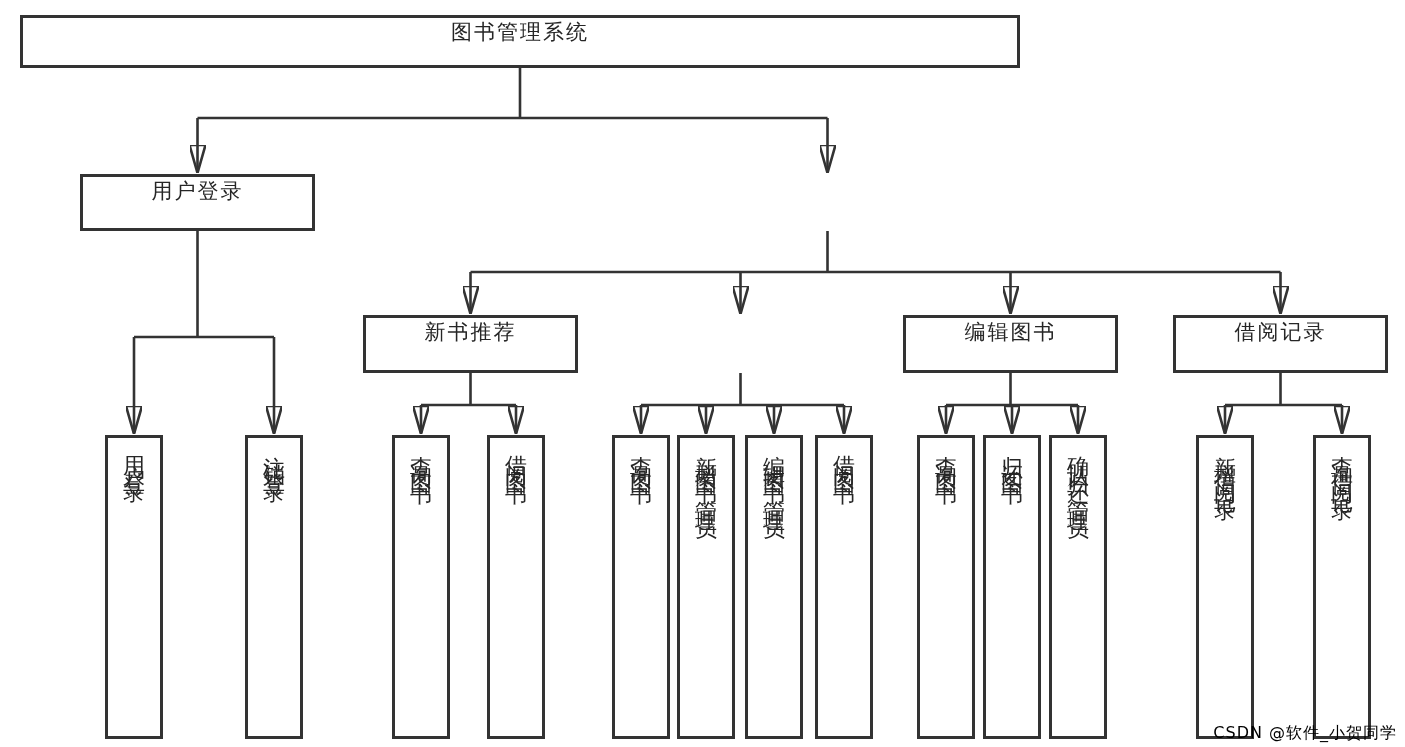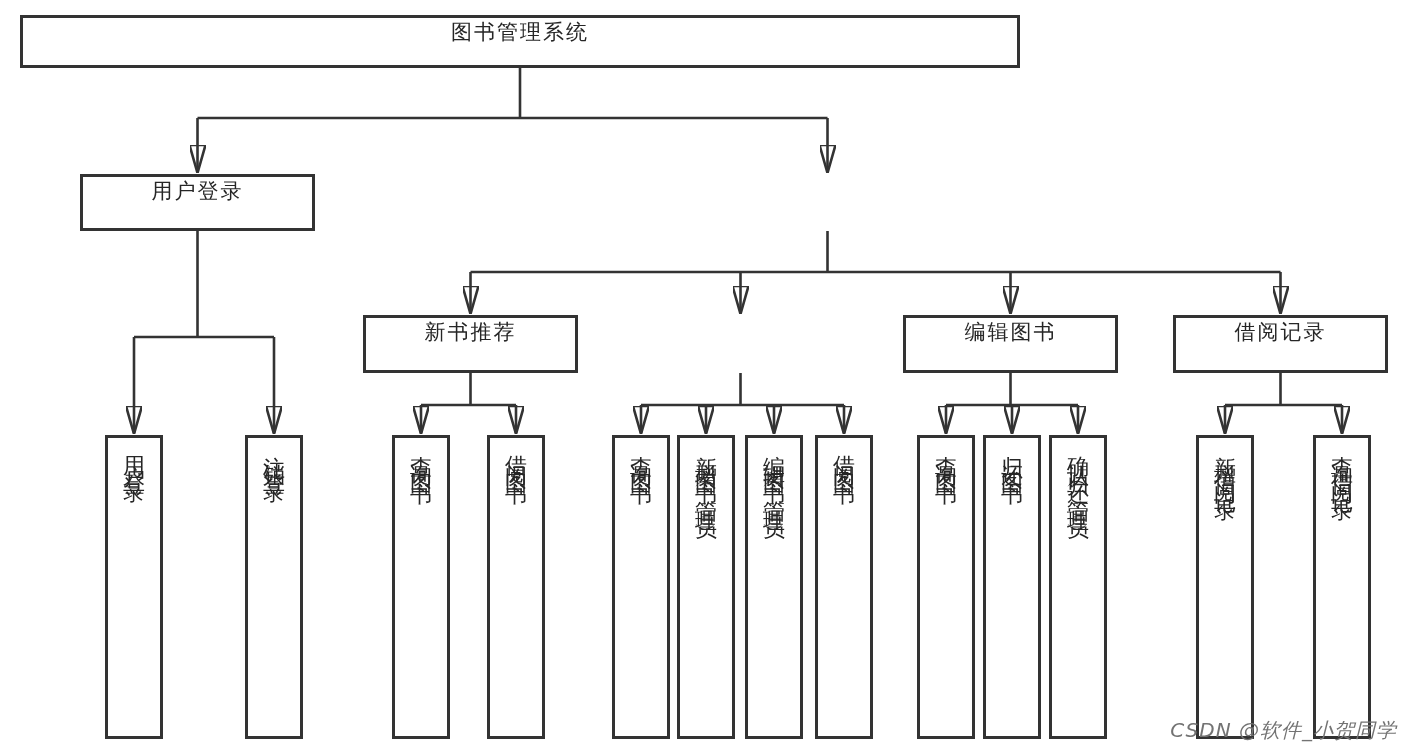--- a/index.html
+++ b/index.html
@@ -18,22 +18,22 @@
     display:flex;align-items:flex-start;justify-content:center;
     color:#262626;font-size:21px;letter-spacing:2px;
     z-index:2;
   }
   .vnode span{
     writing-mode:vertical-rl;text-orientation:mixed;
     font-size:22px;line-height:1.1;letter-spacing:9px;
   }
   .watermark{
     position:absolute;right:8px;bottom:3px;
-    color:#737373;font-size:20px;letter-spacing:1px;
-    z-index:3;white-space:nowrap;font-style:italic;
+    color:#000000;font-size:16px;letter-spacing:1px;
+    z-index:3;white-space:nowrap;
   }
 </style>
 </head>
 <body>
 
 <div class="canvas">
 
   <svg class="wires" width="1405" height="747" viewBox="0 0 1405 747">
     <defs>
       <marker id="arrow" markerUnits="userSpaceOnUse" markerWidth="28" markerHeight="16" viewBox="0 0 28 16" refX="27" refY="8" orient="auto">

